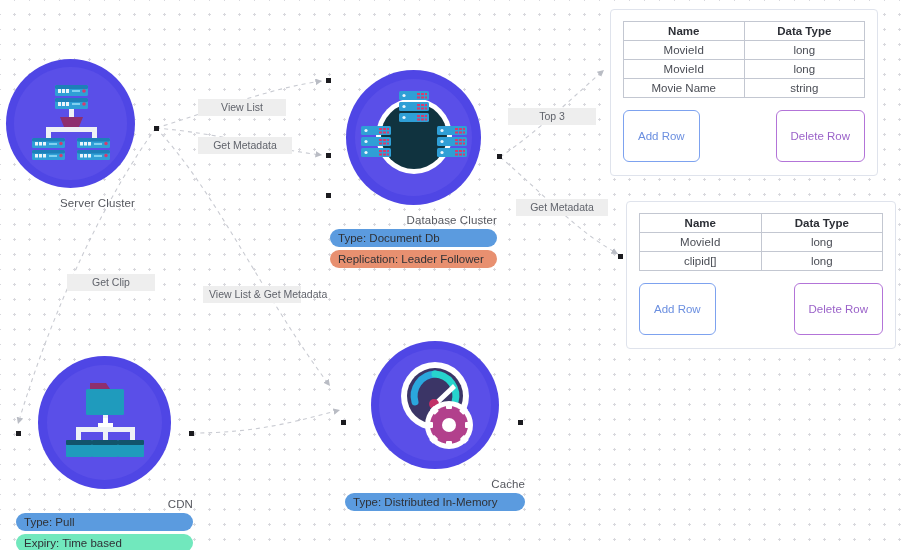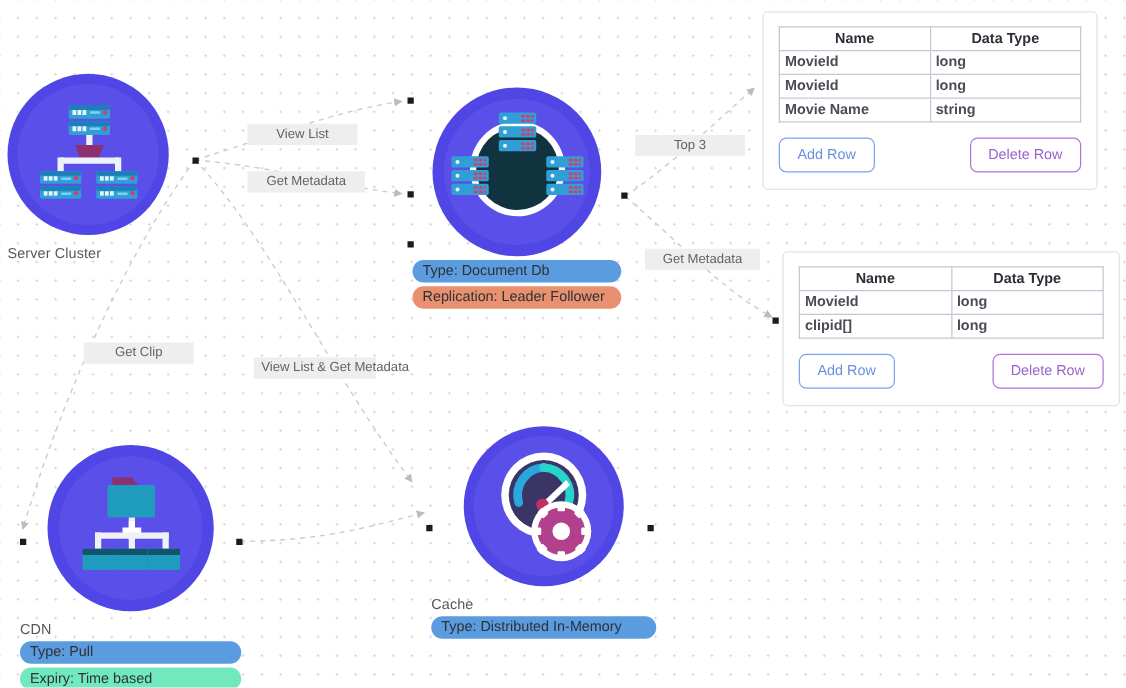--- a/index.html
+++ b/index.html
@@ -28,21 +28,21 @@
     display: flex; align-items: center; justify-content: center;
   }
   .node-circle::before {
     content: ""; position: absolute;
     left: 6.5%; top: 6.5%; right: 6.5%; bottom: 6.5%;
     border-radius: 50%;
     background: #5a4fe8;
   }
   .node-icon { position: relative; z-index: 2; }
   .node-title {
-    text-align: left;
+    text-align: right;
     font-size: 11.5px;
     color: #55575e;
     margin-top: 9px;
     letter-spacing: .1px;
   }
   .pill {
     display: block;
     text-align: left;
     border-radius: 11px;
     font-size: 11.5px;
@@ -96,30 +96,30 @@
     padding: 1px 4px;
     color: #4a4d55;
     font-weight: normal;
     overflow: hidden;
     white-space: nowrap;
   }
   table.schema th {
     font-weight: bold;
     color: #2c2f36;
   }
-  table.schema td { text-align: left; font-weight: bold; }
+  table.schema td { text-align: center; }
   .card-actions {
     display: flex;
     justify-content: space-between;
     margin-top: 12px;
   }
   .btn {
     font-size: 11.5px;
     line-height: 14px;
-    padding: 6px 14px;
+    padding: 18px 14px;
     border-radius: 6px;
     background: #ffffff;
     cursor: pointer;
     text-align: center;
   }
   .btn-add    { border: 1px solid #7da2ef; color: #6b8fe0; }
   .btn-delete { border: 1px solid #b374d8; color: #9b63c9; }
 </style>
 </head>
 <body>
@@ -299,20 +299,21 @@
           <circle cx="81" cy="66.5" r="1.6" fill="#eaf6fd"></circle>
           <rect x="94" y="64" width="3" height="2" fill="#d63b6e"></rect>
             <rect x="98" y="64" width="3" height="2" fill="#d63b6e"></rect>
             <rect x="102" y="64" width="2" height="2" fill="#d63b6e"></rect>
           <rect x="94" y="67.5" width="3" height="2" fill="#d63b6e"></rect>
             <rect x="98" y="67.5" width="3" height="2" fill="#d63b6e"></rect>
             <rect x="102" y="67.5" width="2" height="2" fill="#d63b6e"></rect>
         </svg>
       </div>
     </div>
+    <div class="node-title">Database Cluster</div>
     <div class="pill pill-blue">Type: Document Db</div>
     <div class="pill pill-coral">Replication: Leader Follower</div>
   </div>
 
   <div class="node" style="left:16px; top:356px; width:177px;">
     <div class="node-circle" style="width:133px; height:133px; margin:0 auto;">
       <div class="node-icon">
         <svg width="86" height="80" viewBox="0 0 86 80">
 
           <path d="M28,2 h16 l4,6 h-20 z" fill="#8e2f6e"></path>

